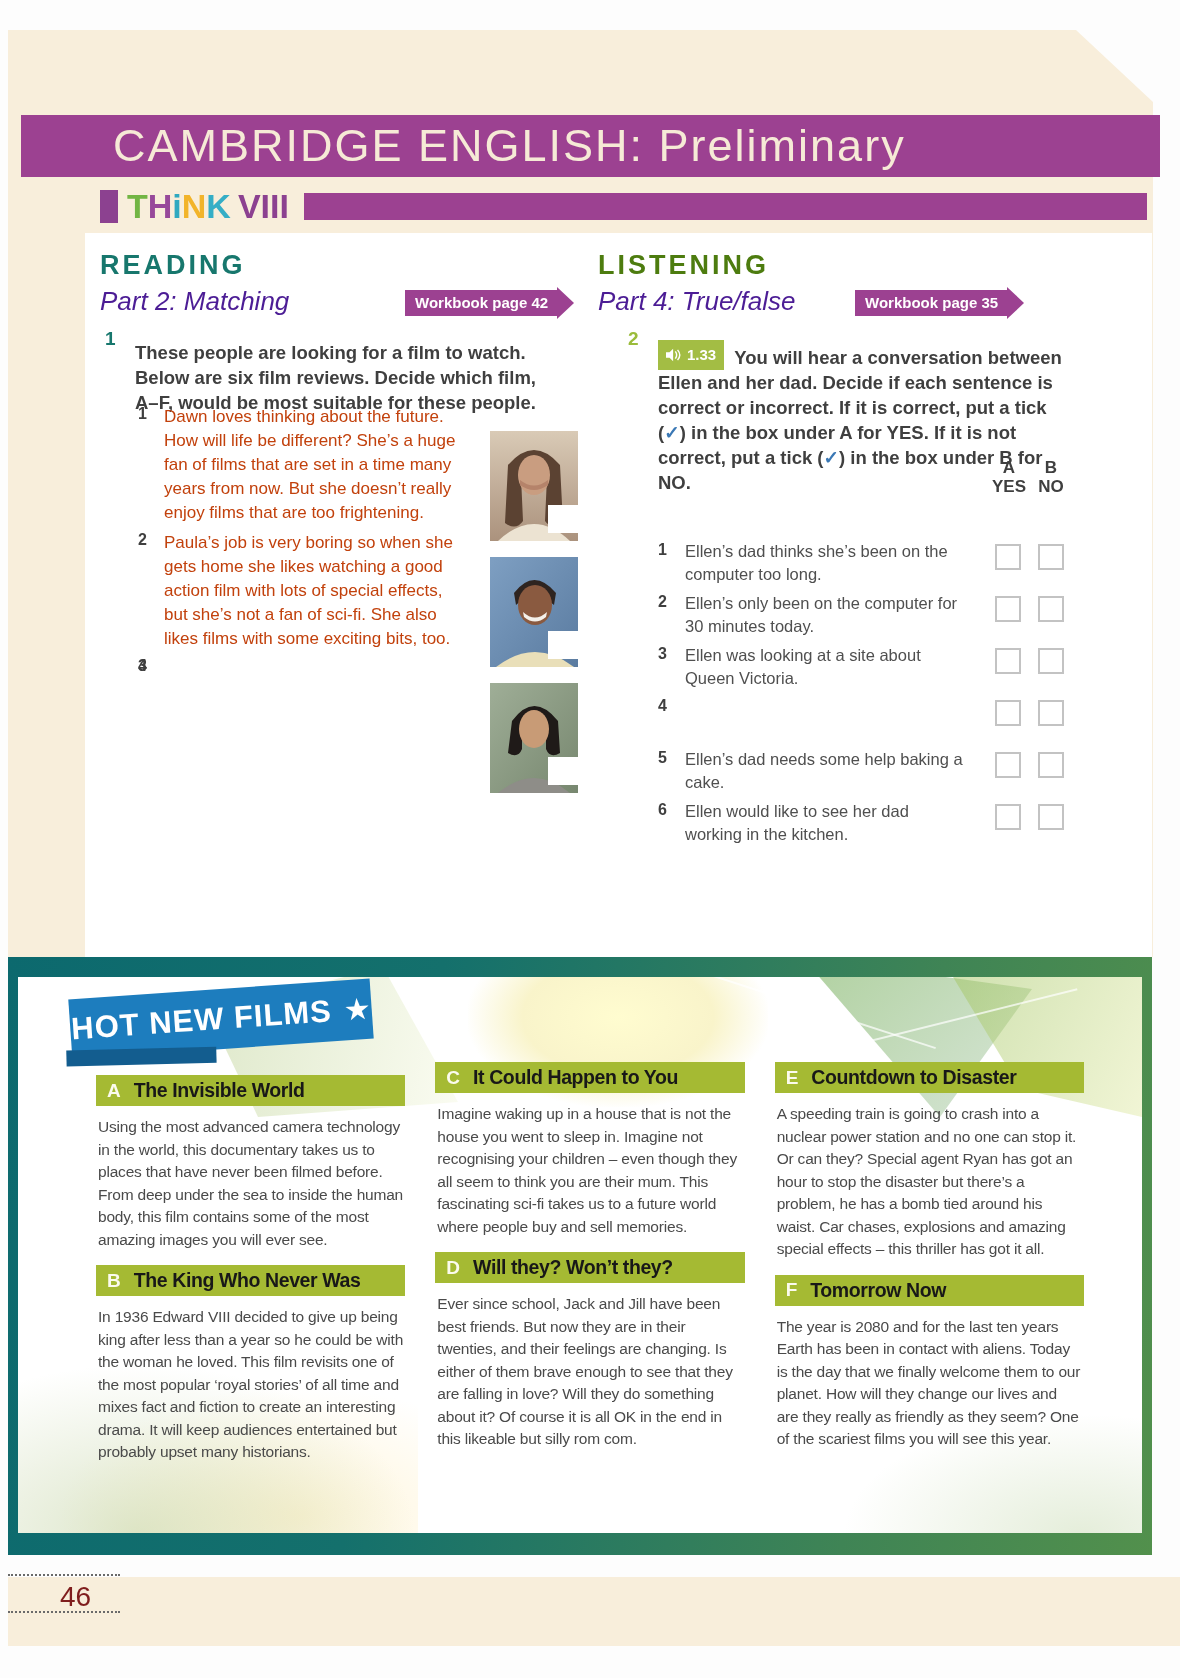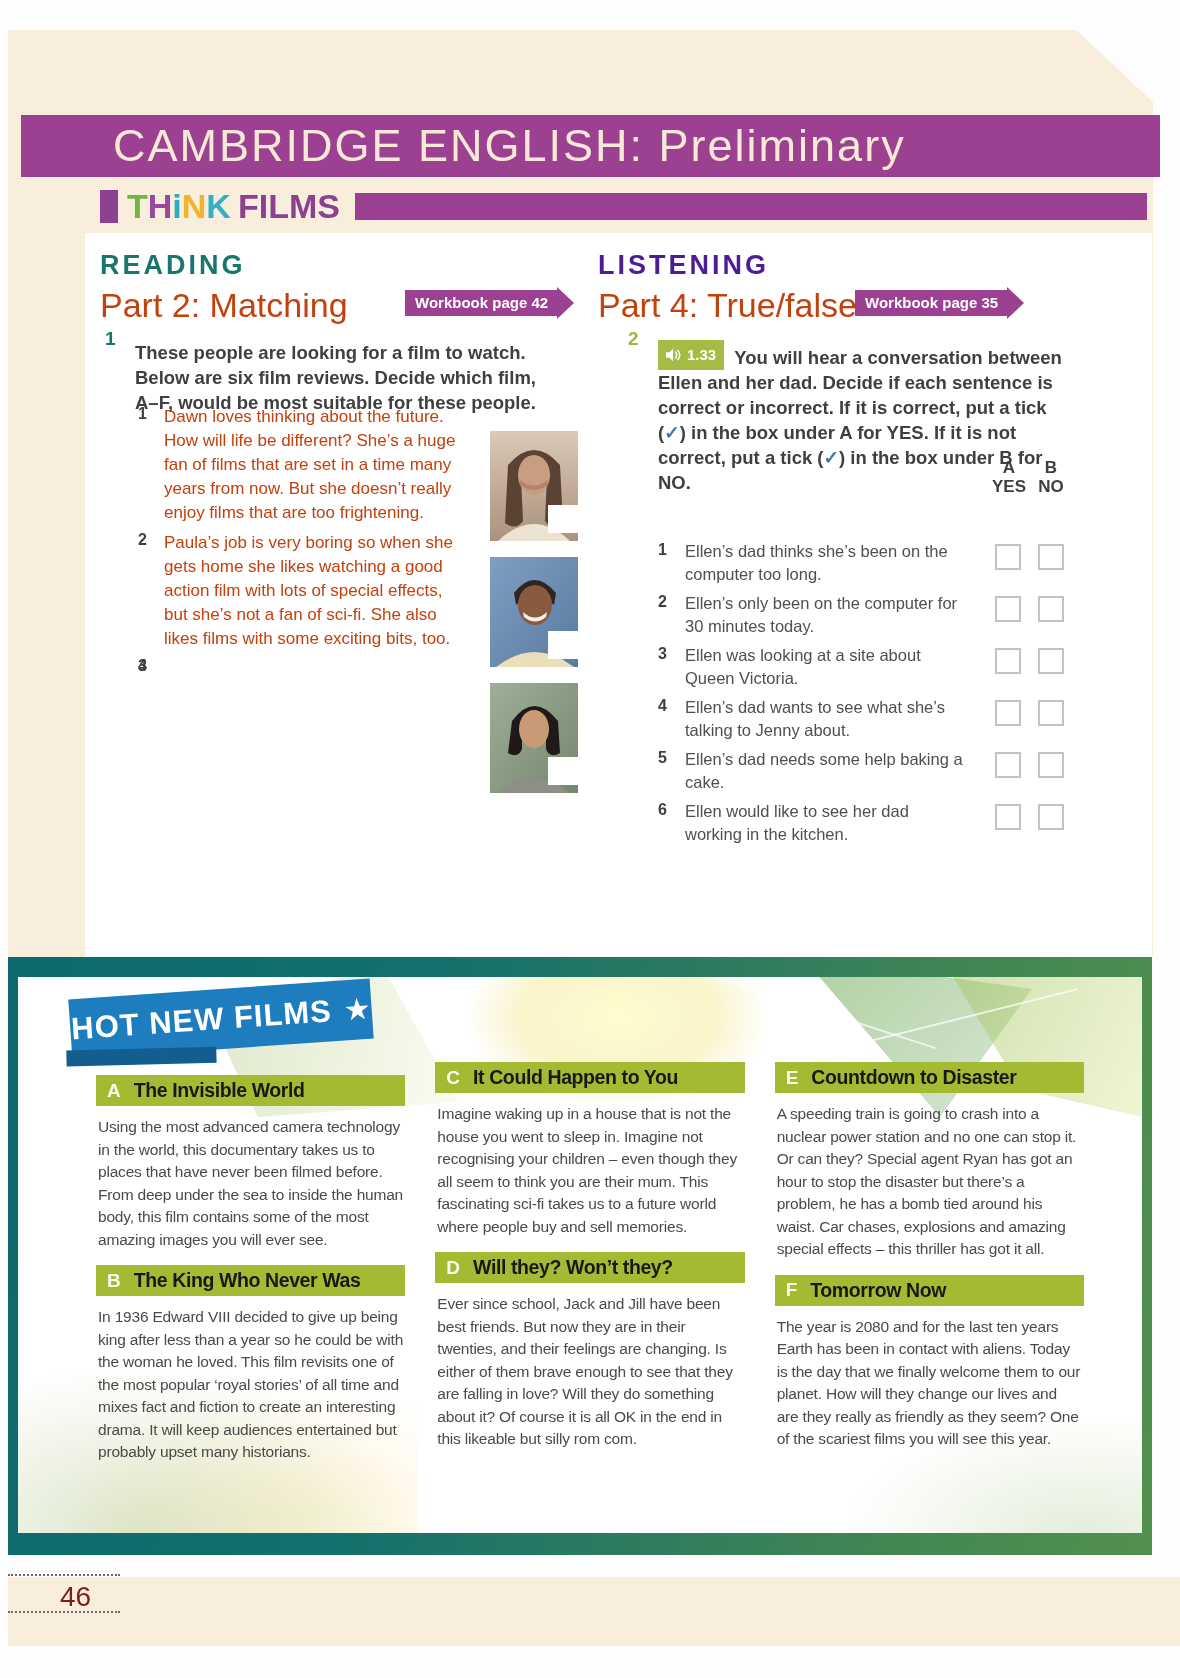--- a/index.html
+++ b/index.html
@@ -22,22 +22,22 @@
   .bl-t{color:#72b544;} .bl-h{color:#97499a;} .bl-i{color:#2fa9c0;} .bl-n{color:#f2b42a;} .bl-k{color:#35aec6;}
   .brand-exams { color:#8c4190; font-weight:800; font-size:34px; margin-left:7px; letter-spacing:0; }
   .brand-bar { flex:1; height:27px; background:#9c4191; margin-left:15px; }
 
   
   .white-panel { position:absolute; left:85px; top:233px; width:1067px; height:724px; background:#ffffff; }
 
   
   .sec-head { position:absolute; font-size:27px; font-weight:bold; letter-spacing:3px; }
   .reading-head { left:100px; top:250px; color:#17776d; }
-  .listening-head { left:598px; top:250px; color:#4c1d95; }
-  .sec-sub { position:absolute; font-size:34px; color:#c2410c; }
+  .listening-head { left:598px; top:250px; color:#4d7c0f; }
+  .sec-sub { position:absolute; font-size:26px; color:#4c1d95;font-style:italic; }
   .reading-sub { left:100px; top:286px; }
   .listening-sub { left:598px; top:286px; }
 
   
   .wb-badge { position:absolute; display:flex; align-items:center; height:32px; }
   .wb-badge.reading { left:405px; top:287px; }
   .wb-badge.listening { left:855px; top:287px; }
   .wb-label { background:#9c4191; color:#fff; font-weight:bold; font-size:15px; height:26px; line-height:26px; padding:0 10px; white-space:nowrap; }
   .wb-arrow { width:0; height:0; border-top:16px solid transparent; border-bottom:16px solid transparent; border-left:17px solid #9c4191; margin-left:-1px; }
 
@@ -132,21 +132,21 @@
 
 <div class="brand-band">
   <div class="brand-square"></div>
   <div class="brand-word">
     <span class="bl-t">T</span>
     <span class="bl-h">H</span>
     <span class="bl-i">i</span>
     <span class="bl-n">N</span>
     <span class="bl-k">K</span>
   </div>
-  <div class="brand-exams">FILMS</div>
+  <div class="brand-exams">VIII</div>
   <div class="brand-bar"></div>
 </div>
 
 <div class="white-panel"></div>
 
 <div class="sec-head reading-head">READING</div>
 <div class="sec-sub reading-sub">Part 2: Matching</div>
 <div class="wb-badge reading">
   <span class="wb-label">Workbook page 42</span>
   <span class="wb-arrow"></span>
@@ -288,21 +288,20 @@
     <div class="cb cb-b"></div>
   </div>
   <div class="st-row">
     <span class="s-num">3</span>
     <p class="s-text">Ellen was looking at a site about Queen Victoria.</p>
     <div class="cb cb-a"></div>
     <div class="cb cb-b"></div>
   </div>
   <div class="st-row">
     <span class="s-num">4</span>
-    <p class="s-text">Ellen’s dad wants to see what she’s talking to Jenny about.</p>
     <div class="cb cb-a"></div>
     <div class="cb cb-b"></div>
   </div>
   <div class="st-row">
     <span class="s-num">5</span>
     <p class="s-text">Ellen’s dad needs some help baking a cake.</p>
     <div class="cb cb-a"></div>
     <div class="cb cb-b"></div>
   </div>
   <div class="st-row">

